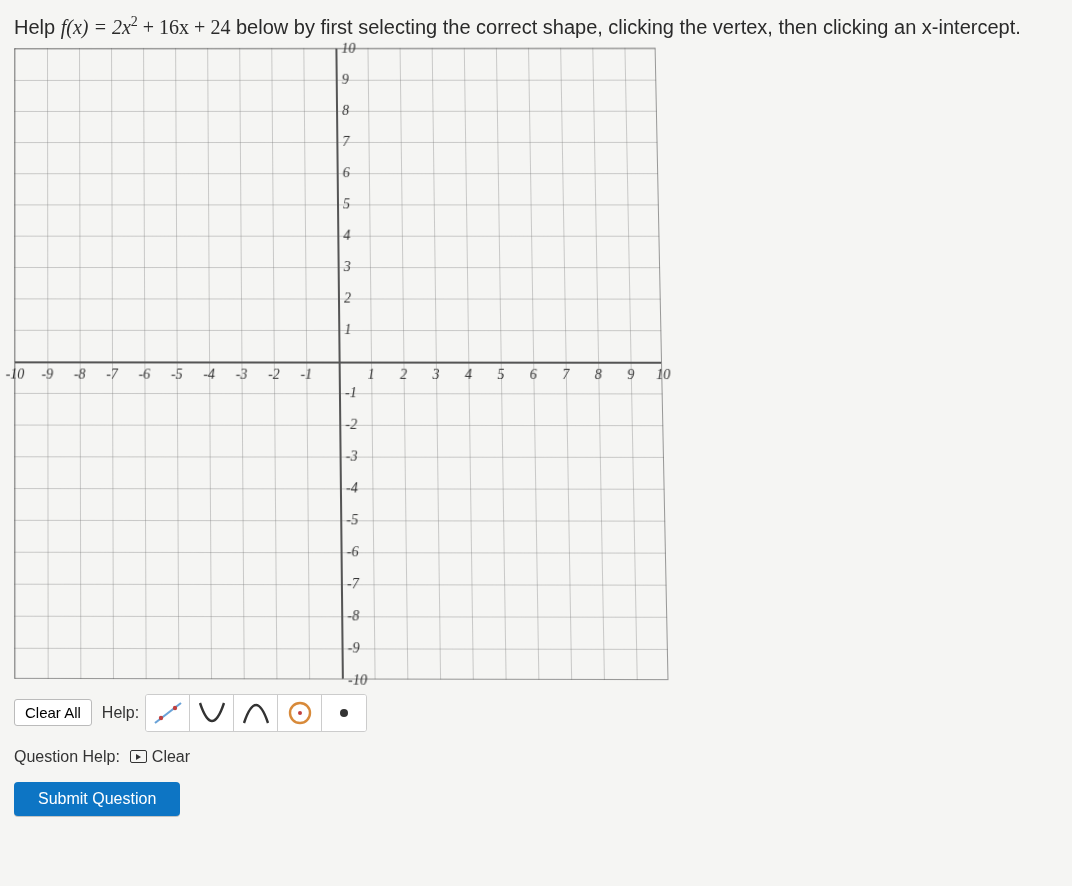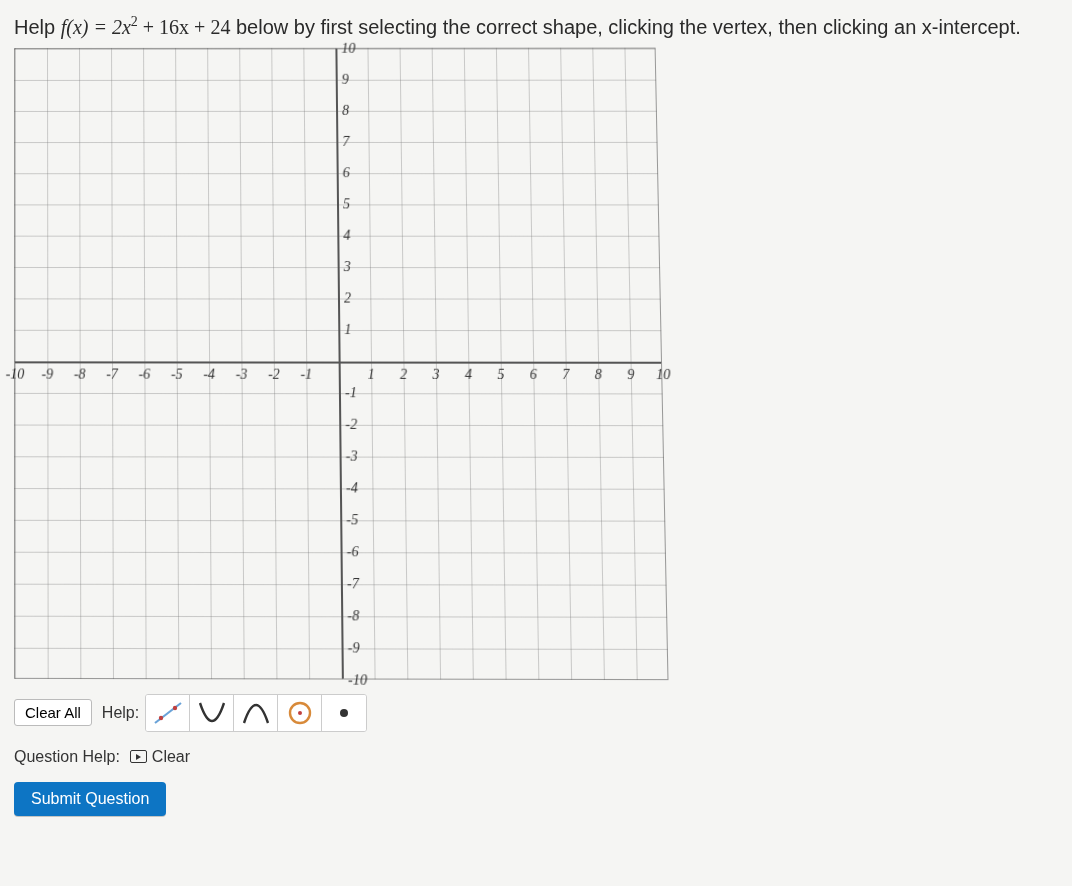--- a/index.html
+++ b/index.html
@@ -117,21 +117,21 @@
       border-top: 3px solid transparent;
       border-bottom: 3px solid transparent;
       margin-left: 1px;
     }
     .submit-btn {
       margin-top: 16px;
       background: #0d75c4;
       color: #fff;
       border: none;
       border-radius: 4px;
-      padding: 8px 17px;
+      padding: 8px 24px;
       font-size: 16px;
       cursor: pointer;
       box-shadow: 0 1px 0 rgba(0,0,0,0.2);
     }
   </style>
 </head>
 <body>
 
 
 

